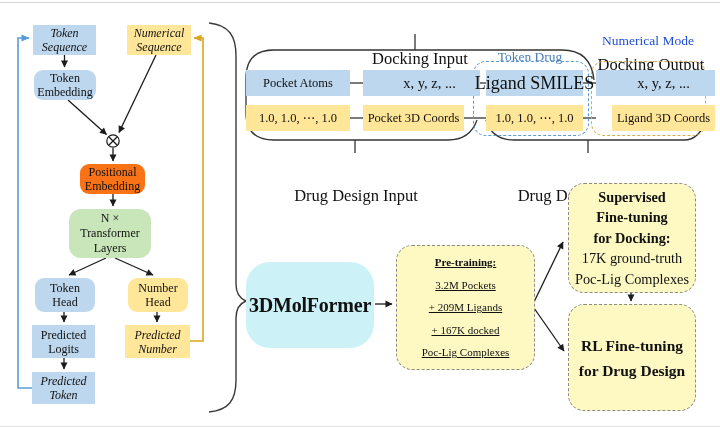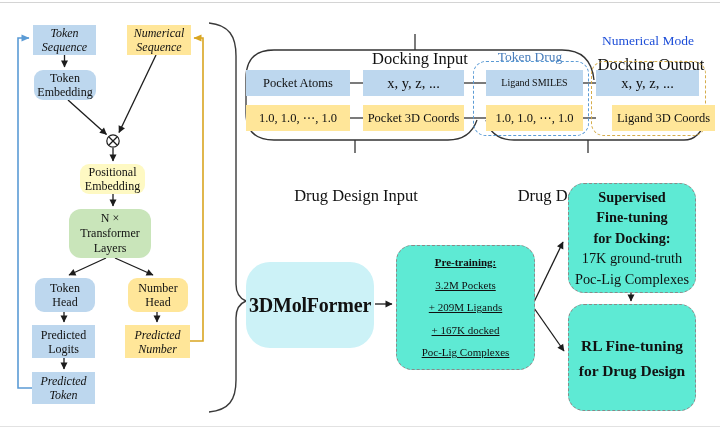--- a/index.html
+++ b/index.html
@@ -9,34 +9,34 @@
   }
   .hairline{position:absolute;left:0;width:720px;height:1px;background:#d4d4d4;}
   svg.layer{position:absolute;left:0;top:0;}
   .box{
     position:absolute;display:flex;flex-direction:column;align-items:center;justify-content:center;
     text-align:center;font-size:12px;line-height:14px;
   }
   .box span{display:block;}
   .blue{background:#BDD7EE;}
   .yellow{background:#FFE699;}
-  .pink{background:#fef9c3;}
+  .pink{background:#f97316;}
   .green{background:#C9E5BA;}
   .rounded{border-radius:9px;}
   .it{font-style:italic;}
   .seqbox{
     position:absolute;display:flex;align-items:center;justify-content:center;
     text-align:center;font-size:12.5px;line-height:14px;white-space:nowrap;
   }
-  .seq-big{font-size:14.5px;}
+  .seq-big{font-size:14.5px;padding-left:16px;}
   .label{
     position:absolute;text-align:center;font-size:16.5px;line-height:18px;white-space:nowrap;margin-top:35px;
   }
   .mode-label{position:absolute;text-align:center;font-size:13.5px;line-height:15px;white-space:nowrap;}
-  .dashbox{position:absolute;border:1.4px dashed #8a8a8a;border-radius:16px;background:#5eead4;
+  .dashbox{position:absolute;border:1.4px dashed #8a8a8a;border-radius:16px;background:#fef9c3;
     display:flex;flex-direction:column;align-items:center;justify-content:center;text-align:center;}
   .modebox{position:absolute;border:1.6px dashed;border-radius:13px;background:transparent;}
   .b{font-weight:bold;}
   #molformer{
     position:absolute;left:246px;top:262px;width:128px;height:86px;background:#CCF2F7;border-radius:24px;
     display:flex;align-items:center;justify-content:center;font-weight:bold;font-size:20px;letter-spacing:-0.2px;
   }
   .pt-line{font-size:11px;line-height:22.5px;white-space:nowrap;text-decoration:underline;}
   .sft-line{font-size:14.3px;line-height:20.5px;white-space:nowrap;}
   .rl-line{font-size:15.5px;line-height:25px;white-space:nowrap;}
@@ -162,21 +162,21 @@
   <div class="label" style="left:509px;top:152px;width:152px;">Drug Design Output</div>
 
   <div class="mode-label" style="left:472px;top:49px;width:116px;color:#4A7EBB;">Token Drug</div>
   <div class="mode-label" style="left:590px;top:33px;width:116px;color:#1d4ed8;">Numerical Mode</div>
 
   <div class="modebox" style="left:473px;top:61px;width:114px;height:73px;border-color:#5B9BD5;"></div>
   <div class="modebox" style="left:591px;top:61px;width:113px;height:73px;border-color:#D5AC4B;"></div>
 
   <div class="seqbox blue" style="left:246px;top:70px;width:104px;height:26px;">Pocket Atoms</div>
   <div class="seqbox blue seq-big" style="left:363px;top:70px;width:101px;height:26px;">x, y, z, ...</div>
-  <div class="seqbox blue" style="left:486px;top:70px;width:97px;height:26px;font-size:10px;">Ligand SMILES</div>
+  <div class="seqbox blue" style="left:486px;top:70px;width:97px;height:26px;font-size:18px;">Ligand SMILES</div>
   <div class="seqbox blue seq-big" style="left:596px;top:70px;width:103px;height:26px;">x, y, z, ...</div>
 
   <div class="seqbox yellow" style="left:246px;top:105px;width:104px;height:26px;">1.0, 1.0, ⋯, 1.0</div>
   <div class="seqbox yellow" style="left:363px;top:105px;width:101px;height:26px;">Pocket 3D Coords</div>
   <div class="seqbox yellow" style="left:486px;top:105px;width:97px;height:26px;">1.0, 1.0, ⋯, 1.0</div>
   <div class="seqbox yellow" style="left:612px;top:105px;width:103px;height:26px;">Ligand 3D Coords</div>
 
   <div id="molformer">3DMolFormer</div>
 
   <div class="dashbox" style="left:396px;top:245px;width:137px;height:123px;">

